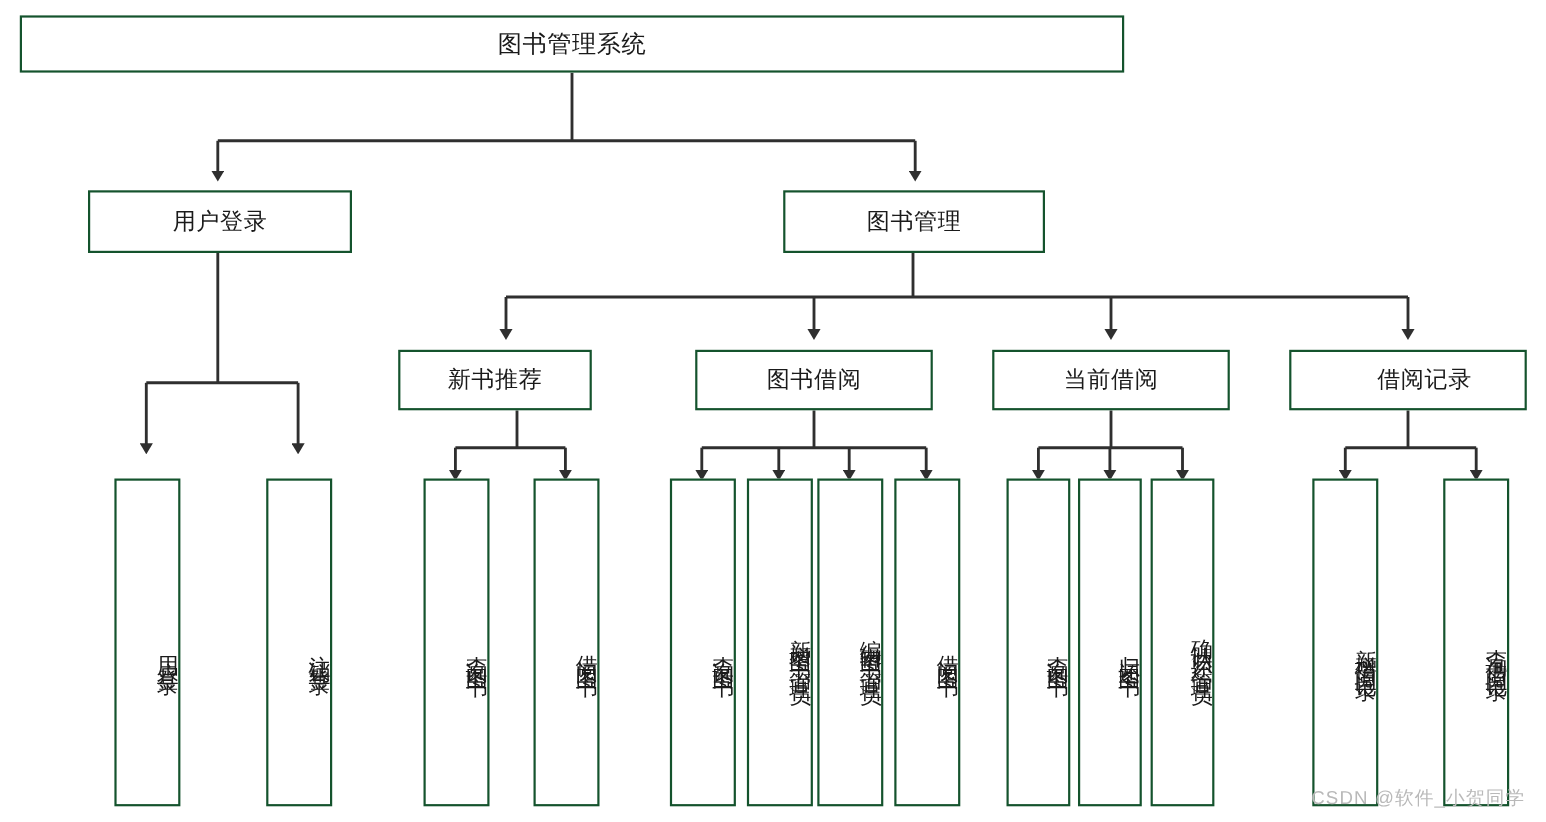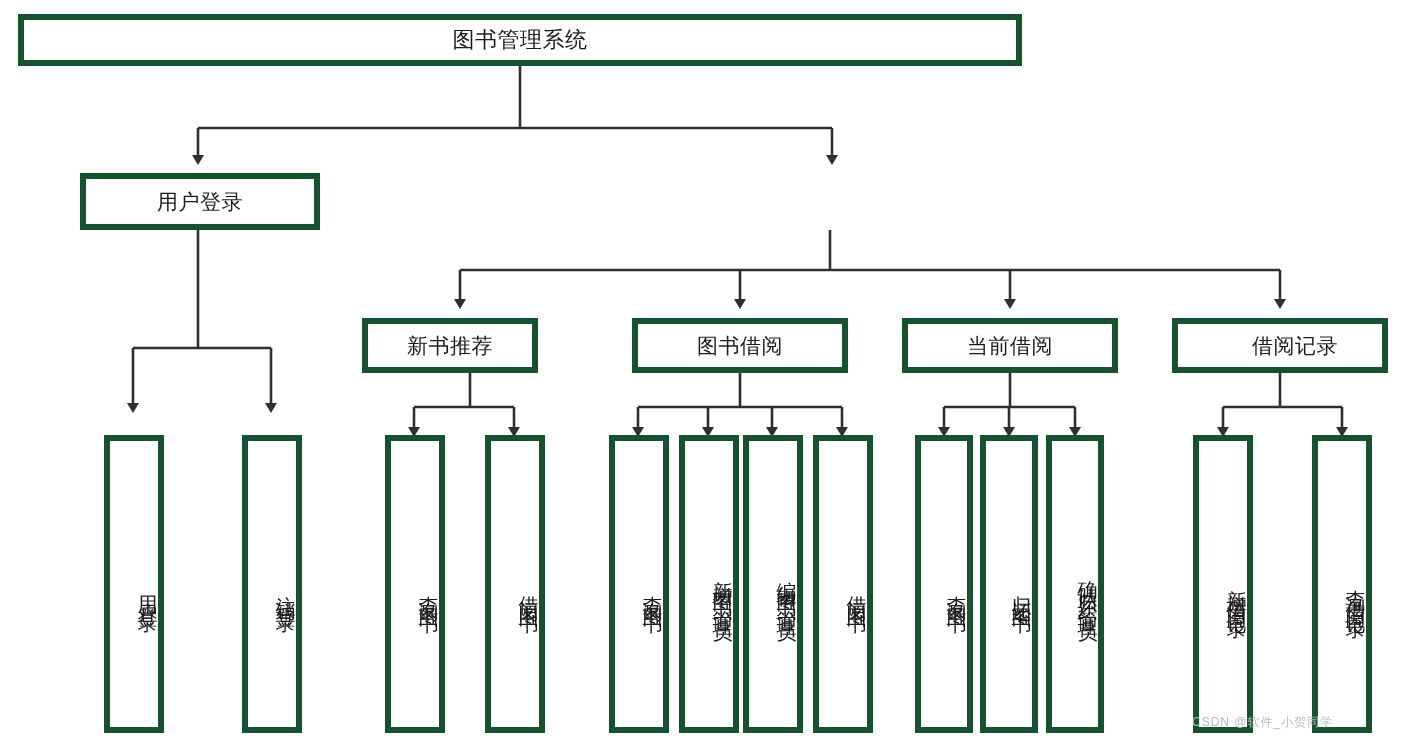--- a/index.html
+++ b/index.html
@@ -23,21 +23,21 @@
     left: 0;
     top: 0;
     width: 1405px;
     height: 747px;
     pointer-events: none;
   }
   .node {
     position: absolute;
     box-sizing: border-box;
     background: #ffffff;
-    border: 6px solid #14532d;
+    border: 2px solid #14532d;
     display: flex;
     align-items: center;
     justify-content: center;
     color: #1a1a1a;
     z-index: 3;
   }
   .node.horiz {
     font-size: 21px;
     letter-spacing: 0.5px;
     line-height: 1.2;
@@ -55,21 +55,21 @@
     letter-spacing: 6px;
     line-height: 1.05;
   }
   .node.vert .vlabel {
     writing-mode: vertical-rl;
     text-orientation: upright;
     white-space: nowrap;
   }
   .watermark {
     position: absolute;
-    font-size: 12px;
+    font-size: 17px;
     color: #b9b9b9;
     letter-spacing: 1px;
     white-space: nowrap;
     z-index: 6;
     font-family: "Liberation Sans", "DejaVu Sans", sans-serif;
   }
 </style>
 </head>
 <body>
 
@@ -126,20 +126,23 @@
   </svg>
 
   <div class="node root horiz" style="left:18px; top:14px; width:1004px; height:52px;">
     <span>图书管理系统</span>
   </div>
 
   <div class="node horiz" style="left:80px; top:173px; width:240px; height:57px;">
     <span>用户登录</span>
   </div>
 
+  <div class="node horiz" style="left:712px; top:173px; width:238px; height:57px;">
+    <span>图书管理</span>
+  </div>
 
   <div class="node horiz" style="left:362px; top:318px; width:176px; height:55px;">
     <span>新书推荐</span>
   </div>
 
   <div class="node horiz" style="left:902px; top:318px; width:216px; height:55px;">
     <span>当前借阅</span>
   </div>
 
   <div class="node horiz" style="left:632px; top:318px; width:216px; height:55px;">

